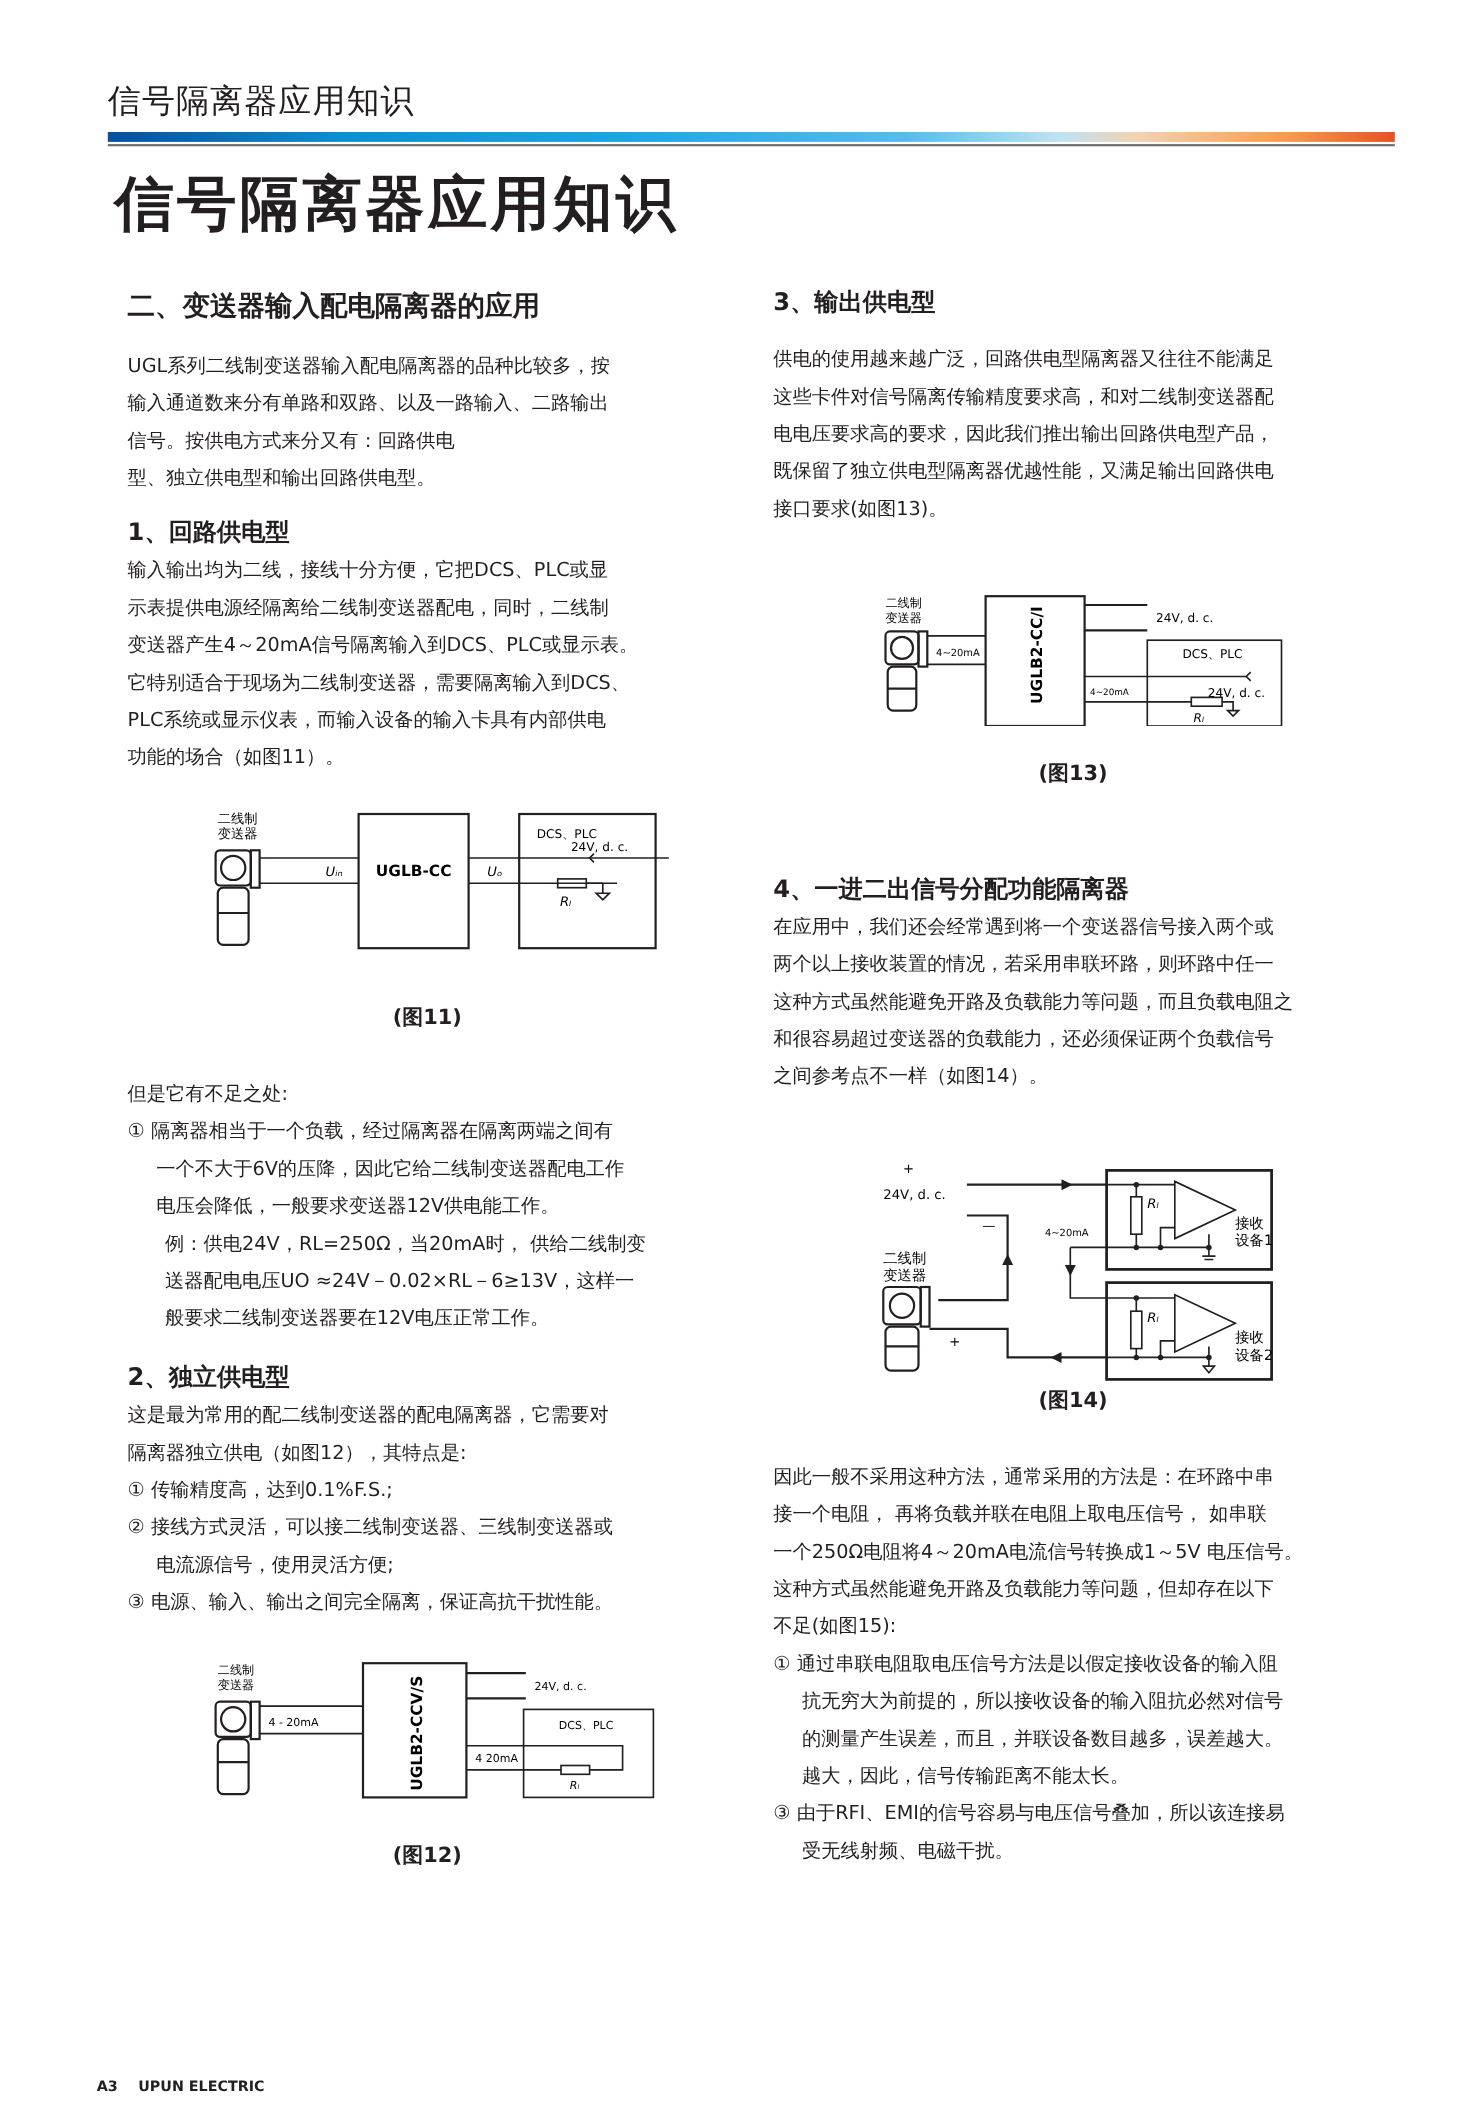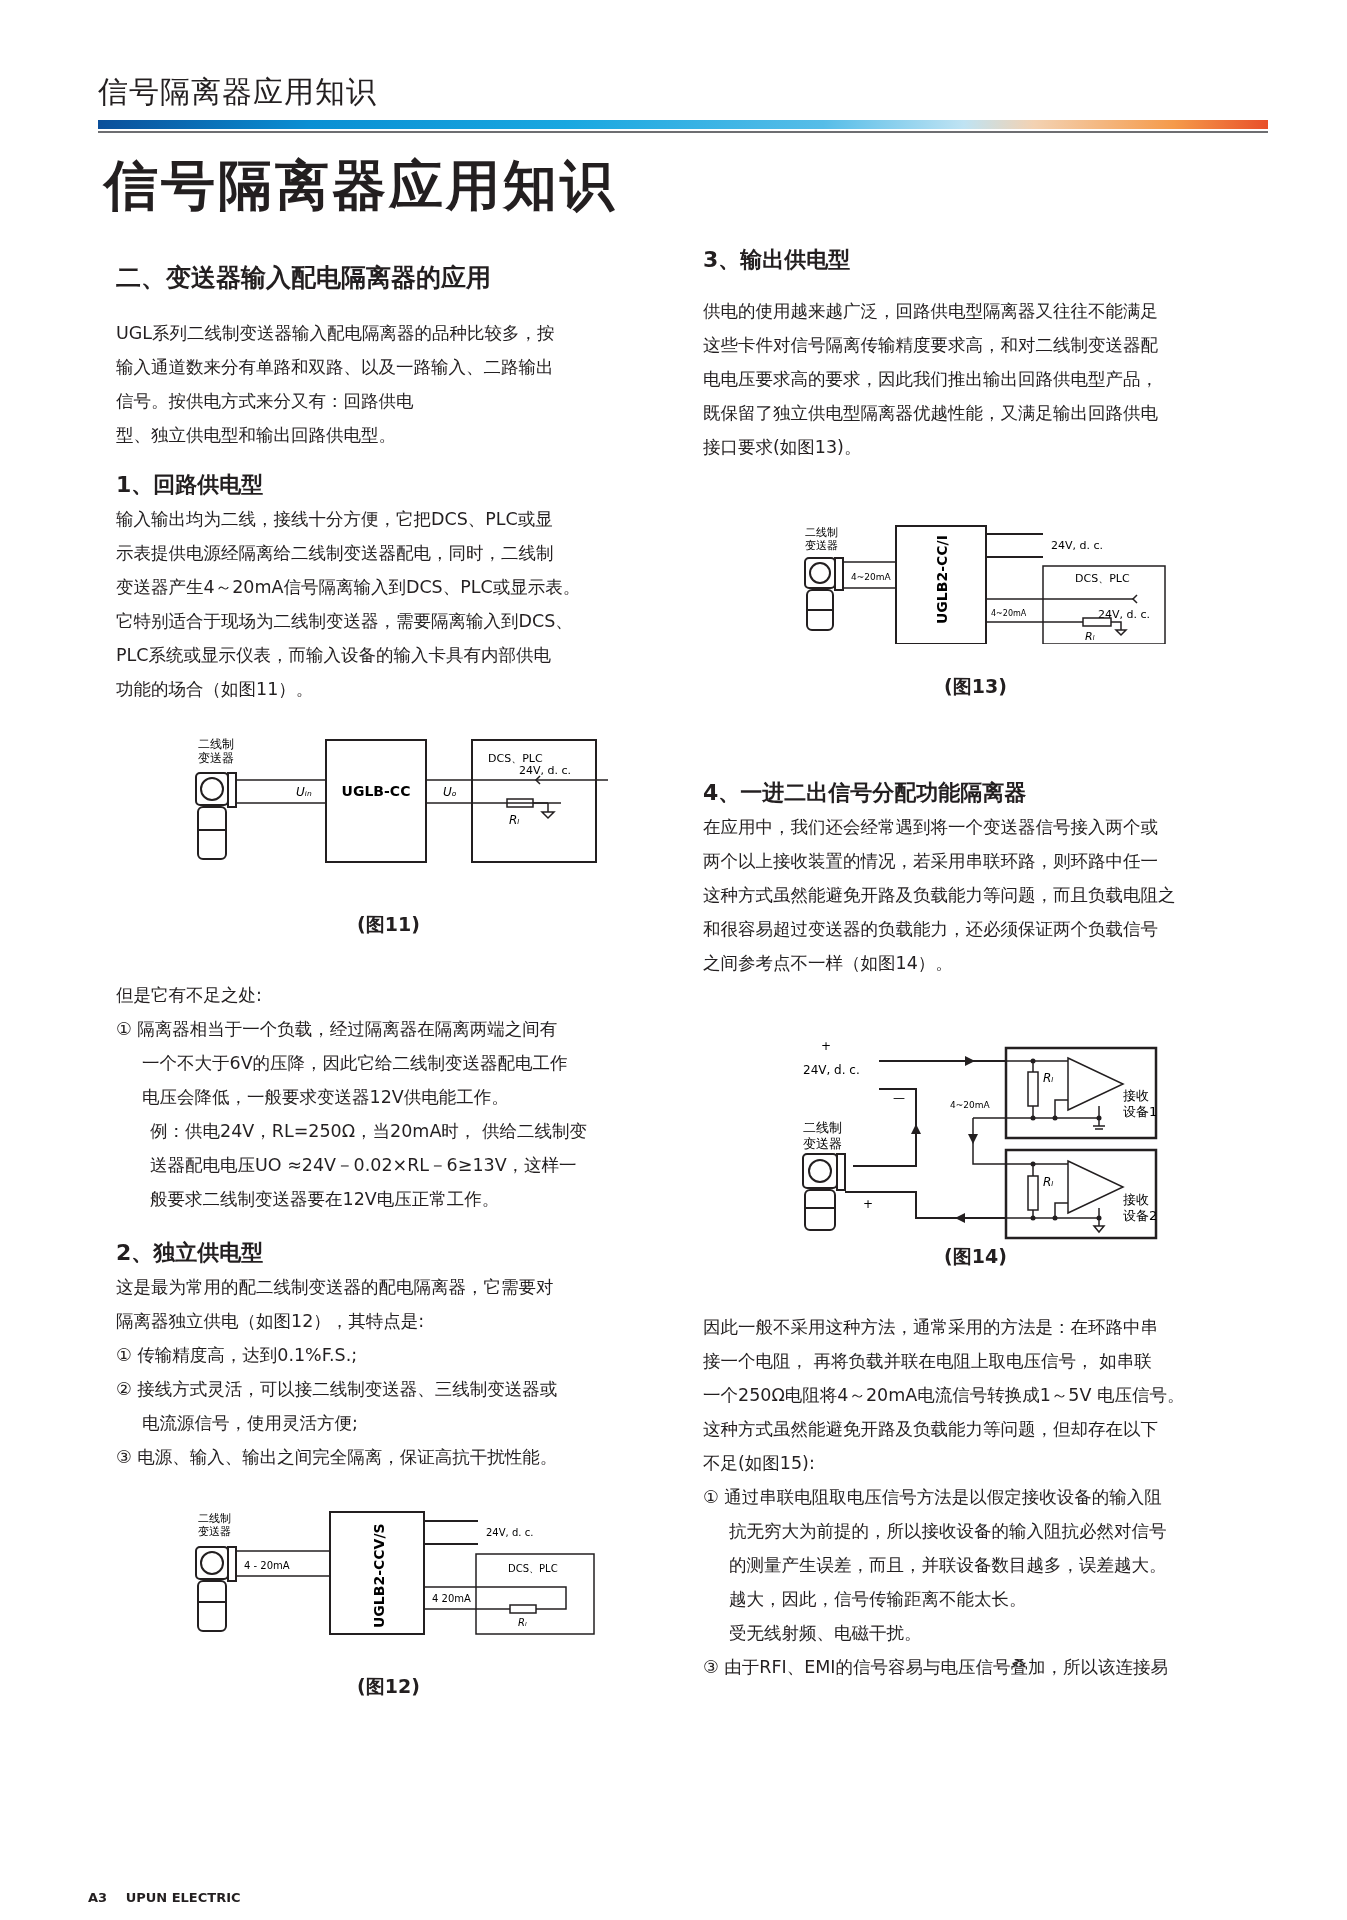--- a/index.html
+++ b/index.html
@@ -6,21 +6,21 @@
   body { width: 1347px; height: 1920px; position: relative; overflow: hidden;
          font-family: "DejaVu Sans", "Liberation Sans", sans-serif; color: #231f20; }
   .header-title { position: absolute; left: 98px; top: 72px; font-size: 30px; letter-spacing: 1px; color: #231f20; }
   .header-bar { position: absolute; left: 98px; top: 120px; width: 1170px; height: 9px;
     background: linear-gradient(to right, #0b4f9a 0%, #0a8fd3 18%, #19a7e0 40%, #56bde8 62%, #bfe3f3 74%, #f3d2b2 80%, #f59a4a 92%, #e8502a 100%); }
   .header-rule { position: absolute; left: 98px; top: 131px; width: 1170px; height: 2px; background: #6d6e71; }
   .page-title { position: absolute; left: 104px; top: 150px; font-size: 54px; font-weight: bold; letter-spacing: 3px; color: #231f20; }
 
   .col { position: absolute; width: 545px; }
   .col-left { left: 116px; top: 258px; }
-  .col-right { left: 703px; top: 240px; }
+  .col-right { left: 703px; top: 256px; }
 
   .h2 { font-size: 25px; font-weight: bold; margin: 0; line-height: 40px; }
   .h3 { font-size: 22px; font-weight: bold; margin: 0; line-height: 34px; }
   .p { font-size: 17.5px; line-height: 34px; margin: 0; }
   .indent { padding-left: 26px; }
   .indent2 { padding-left: 34px; }
 
   .fig { position: relative; }
   .caption { text-align: center; font-size: 19px; font-weight: bold; }
 
@@ -251,20 +251,20 @@
   <div style="height:40px"></div>
   <p class="p">因此一般不采用这种方法，通常采用的方法是：在环路中串</p>
   <p class="p">接一个电阻， 再将负载并联在电阻上取电压信号， 如串联</p>
   <p class="p">一个250Ω电阻将4～20mA电流信号转换成1～5V 电压信号。</p>
   <p class="p">这种方式虽然能避免开路及负载能力等问题，但却存在以下</p>
   <p class="p">不足(如图15):</p>
   <p class="p">① 通过串联电阻取电压信号方法是以假定接收设备的输入阻</p>
   <p class="p indent">抗无穷大为前提的，所以接收设备的输入阻抗必然对信号</p>
   <p class="p indent">的测量产生误差，而且，并联设备数目越多，误差越大。</p>
   <p class="p indent">越大，因此，信号传输距离不能太长。</p>
+  <p class="p">③ 由于RFI、EMI的信号容易与电压信号叠加，所以该连接易</p>
   <p class="p indent">受无线射频、电磁干扰。</p>
-  <p class="p">③ 由于RFI、EMI的信号容易与电压信号叠加，所以该连接易</p>
 </div>
 
 <div class="footer">
   <span>A3</span>
   <span>UPUN ELECTRIC</span>
 </div>
 
 </body></html>

